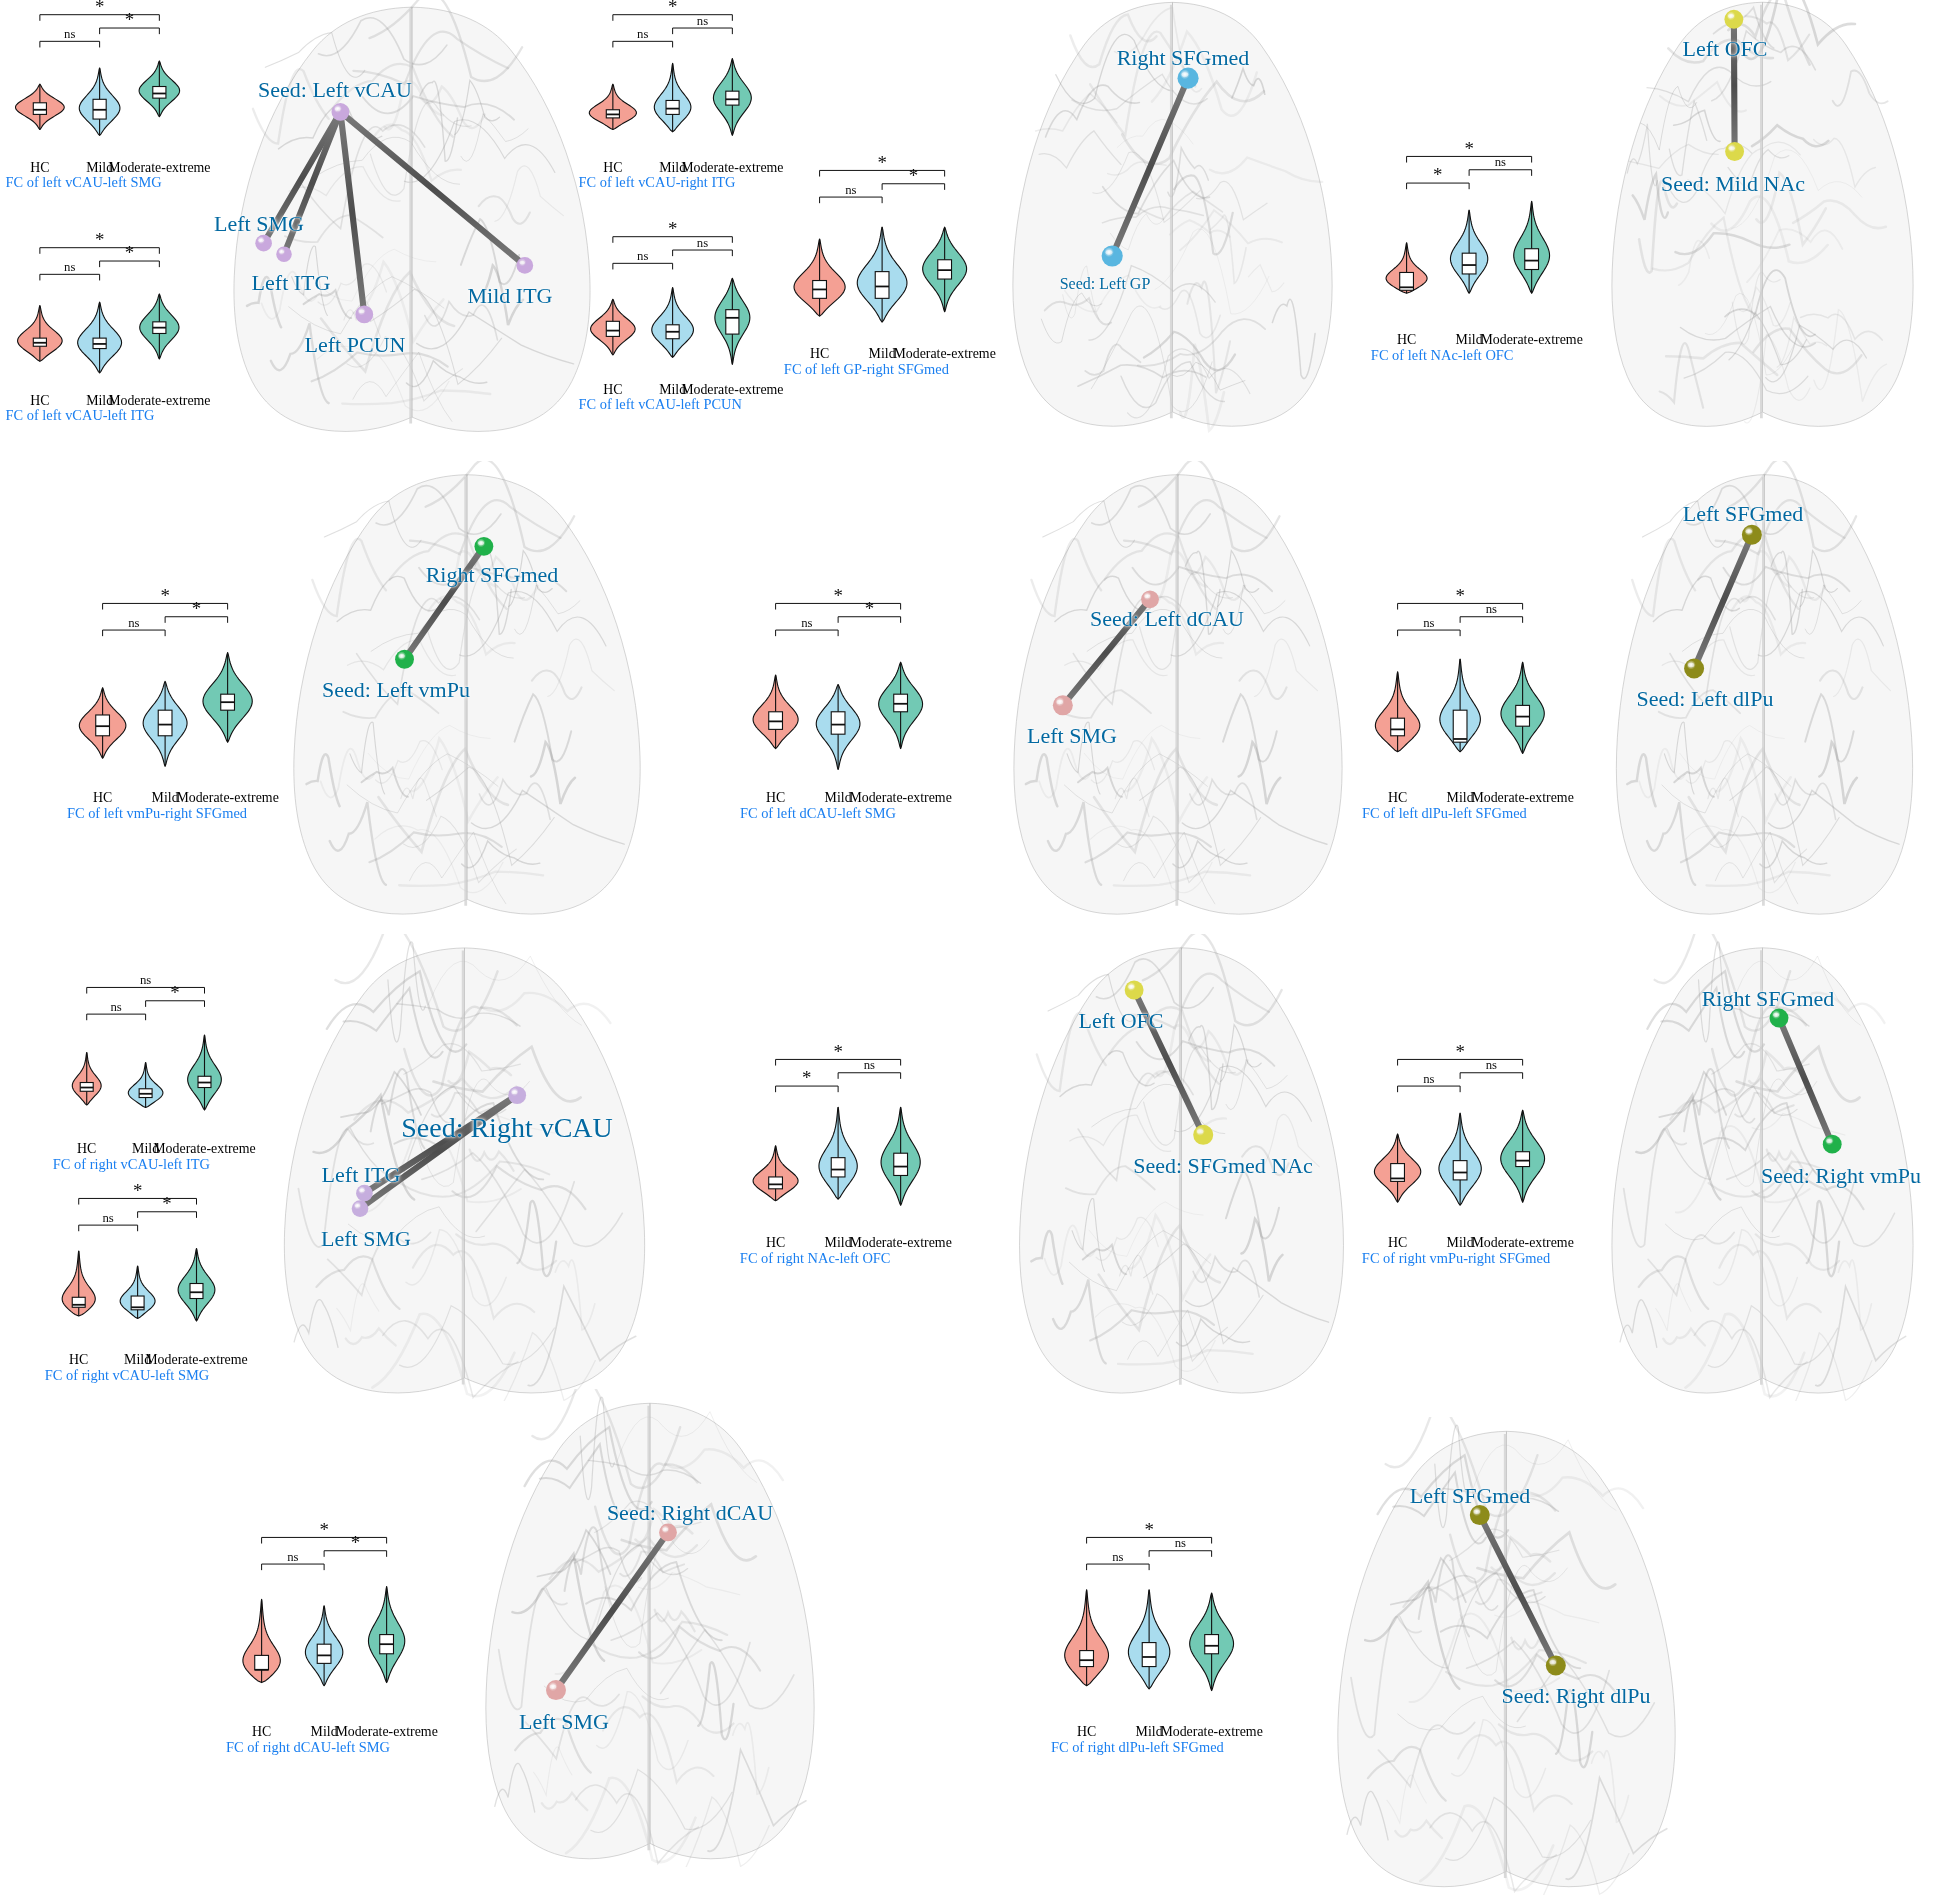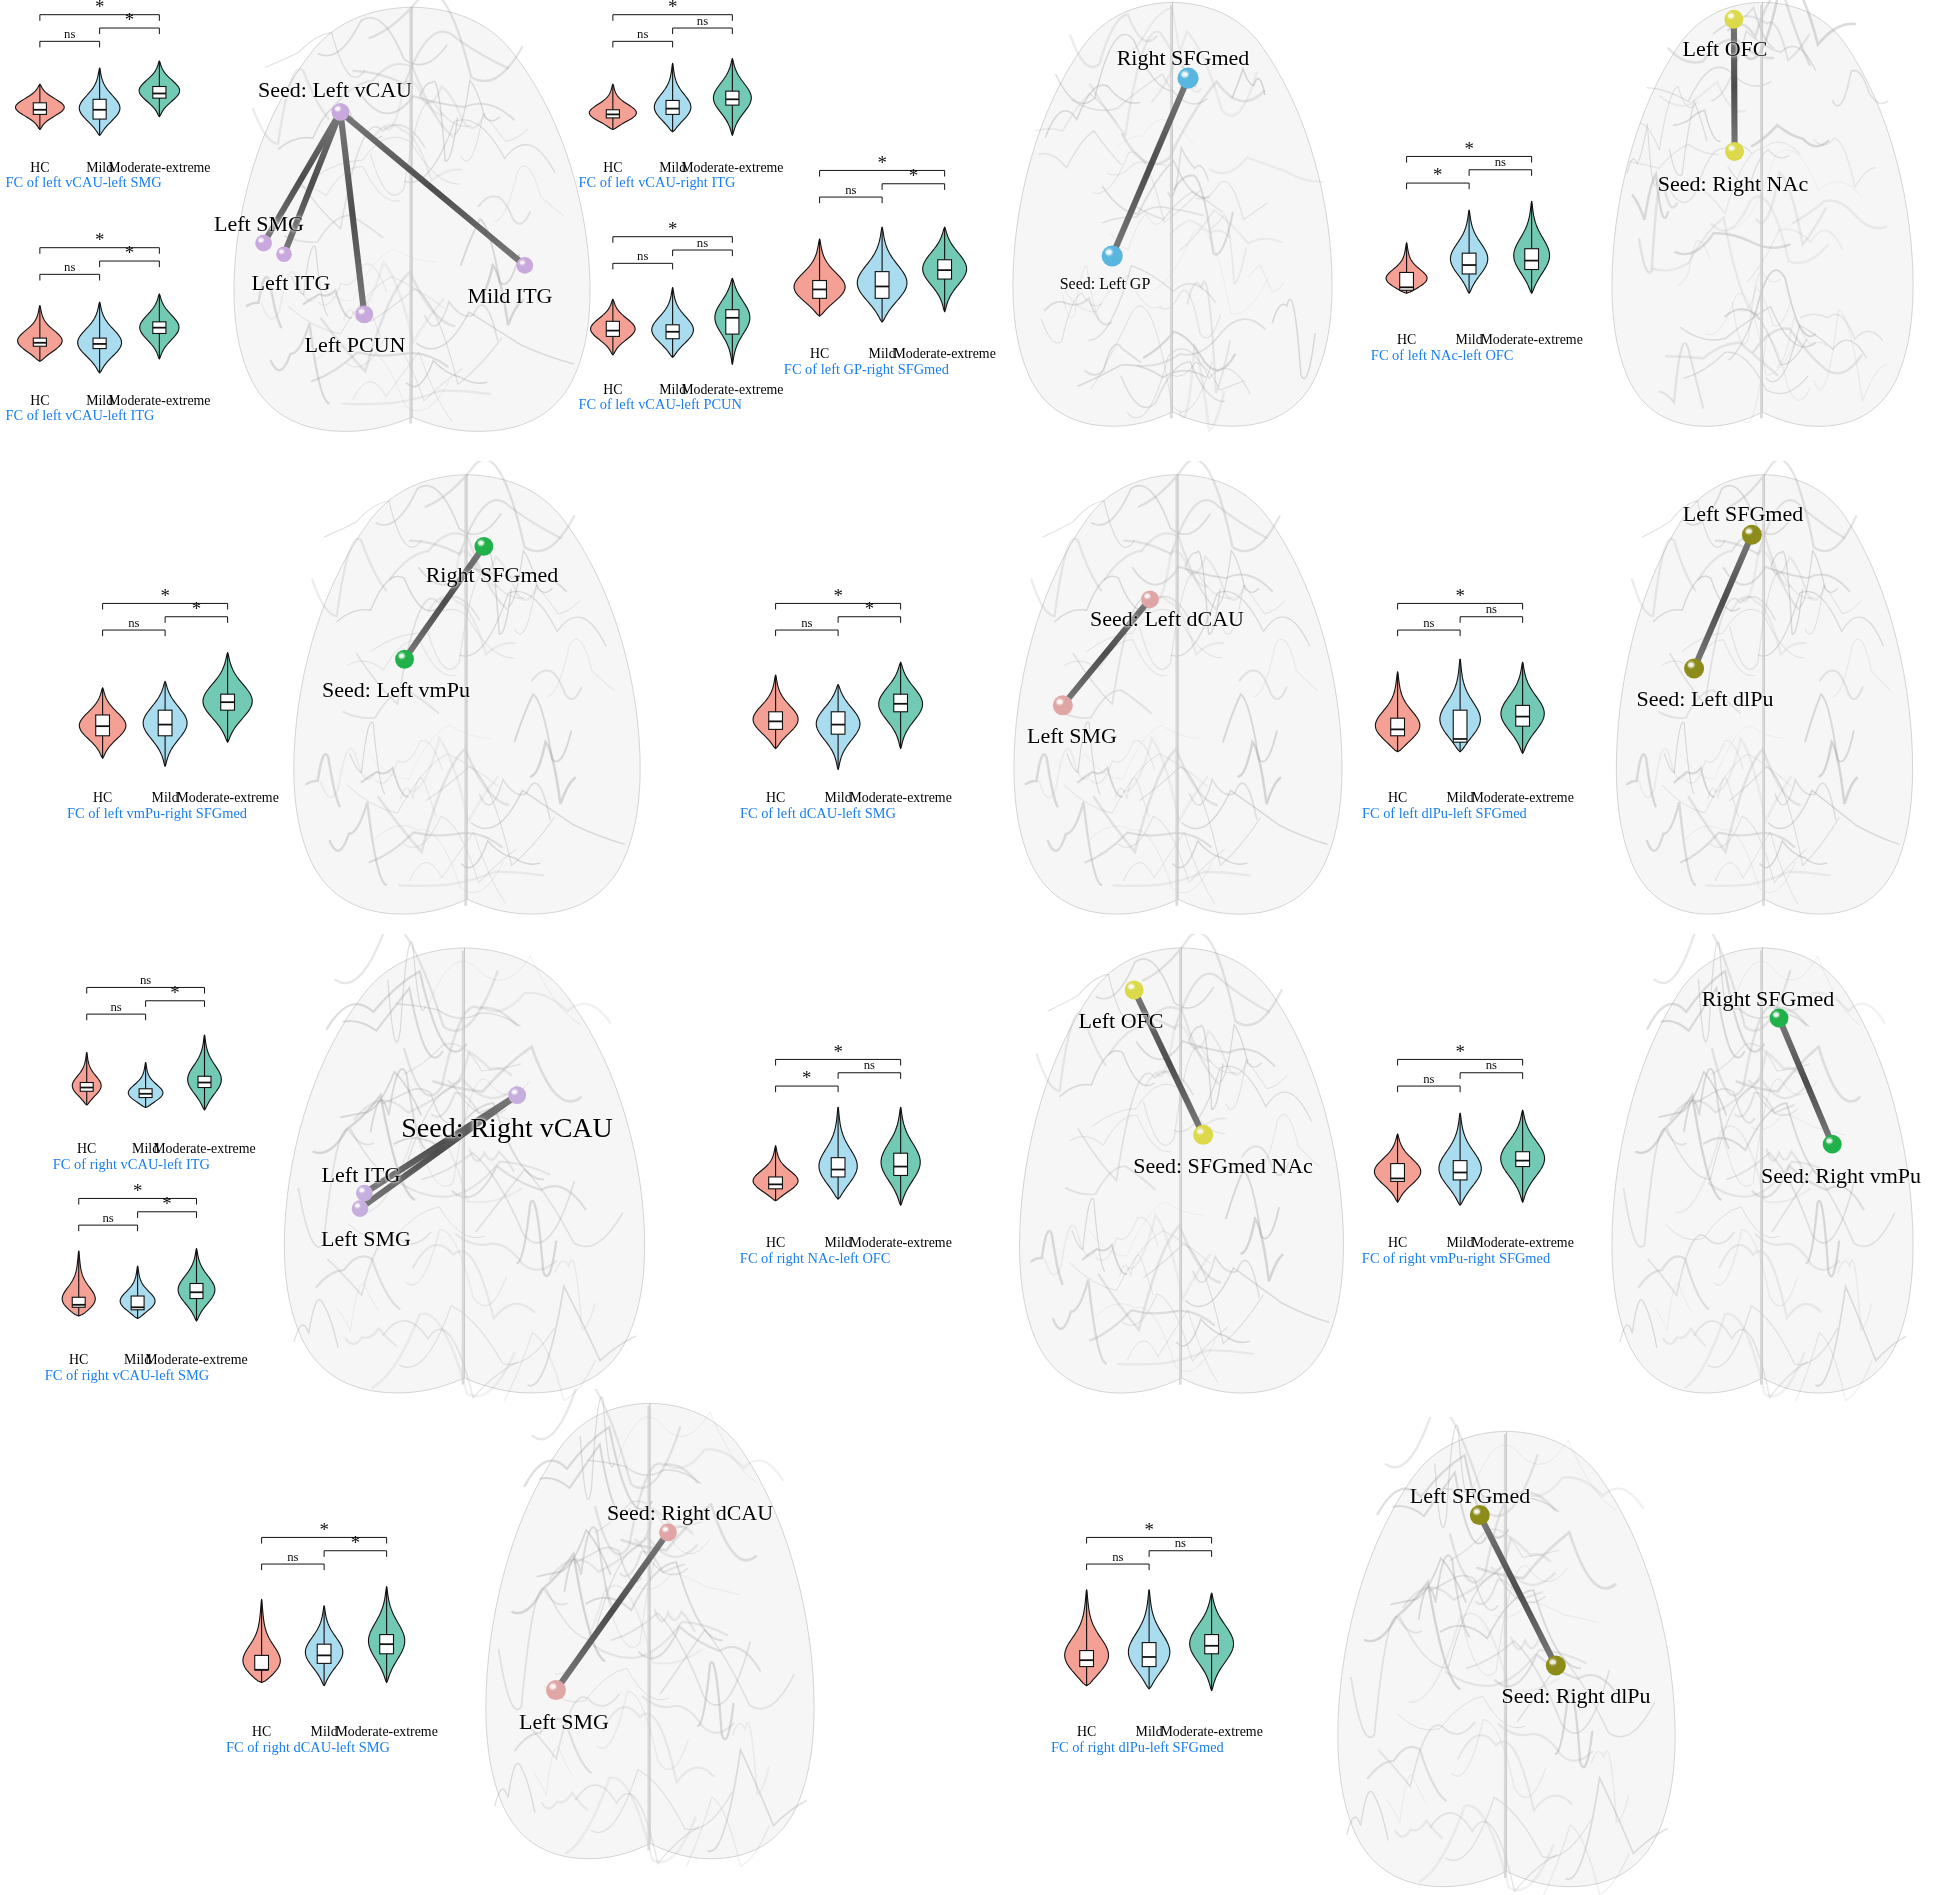--- a/index.html
+++ b/index.html
@@ -9,21 +9,21 @@
   .fig{position:absolute;left:0;top:0;width:1946px;height:1896px;}
 
   
   .vpanel{position:absolute;}
   .vpanel svg{display:block;overflow:visible;}
 
   
   .brain{position:absolute;}
   .brain svg{display:block;}
   .blabel{
-    position:absolute;white-space:nowrap;color:#000000;
+    position:absolute;white-space:nowrap;color:#0369a1;
     font-family:"Liberation Serif","DejaVu Serif",serif;
     text-shadow:0 0 2.2px #fff,0 0 4.4px #fff,0 0 1.1px #fff;
   }
 </style>
 </head>
 <body>
 
 <div class="fig">
 
   <div class="vpanel" id="vp-l-vcau-l-smg" style="left:0px;top:0px;width:197px;height:192px;">
@@ -449,21 +449,21 @@
           <line x1="278.52" y1="54.400000000000006" x2="279.84" y2="292" stroke="url(#ebrbrainleftnac)" stroke-width="11" stroke-linecap="round"></line>
         </g>
         <g>
           <circle cx="278.52" cy="54.400000000000006" r="17" fill="url(#gbrbrainleftnac)"></circle>
           <ellipse cx="273.41999999999996" cy="48.620000000000005" rx="5.44" ry="3.74" fill="#ffffff" fill-opacity="0.55"></ellipse>
           <circle cx="279.84" cy="292" r="17" fill="url(#gbrbrainleftnac)"></circle>
           <ellipse cx="274.73999999999995" cy="286.22" rx="5.44" ry="3.74" fill="#ffffff" fill-opacity="0.55"></ellipse>
         </g>
       </svg>
       <div class="blabel" style="left: 146px; top: 47px; transform: translateX(-50%); font-size: 22px;">Left OFC</div>
-      <div class="blabel" style="left: 154px; top: 182px; transform: translateX(-50%); font-size: 22px;">Seed: Right NAc</div>
+      <div class="blabel" style="left: 154px; top: 182px; transform: translateX(-50%); font-size: 22px;">Seed: Mild NAc</div>
     </div>
 
   <div class="vpanel" id="vp-l-vmpu-r-sfgmed" style="left:61px;top:589px;width:206px;height:233px;">
       <svg width="206" height="233" viewBox="0 0 370 420">
         <path d="M 74.33 304.97 L 76.25 302.08 L 77.51 299.20 L 78.84 296.32 L 80.32 293.43 L 82.00 290.55 L 83.91 287.66 L 86.06 284.78 L 88.44 281.89 L 91.05 279.01 L 93.85 276.13 L 96.80 273.24 L 99.82 270.36 L 102.83 267.47 L 105.76 264.59 L 108.49 261.71 L 110.94 258.82 L 113.02 255.94 L 114.64 253.05 L 115.73 250.17 L 116.26 247.28 L 116.20 244.40 L 115.56 241.52 L 114.37 238.63 L 112.68 235.75 L 110.57 232.86 L 108.11 229.98 L 105.41 227.09 L 102.55 224.21 L 99.63 221.33 L 96.74 218.44 L 93.94 215.56 L 91.30 212.67 L 88.85 209.79 L 86.63 206.91 L 84.65 204.02 L 82.90 201.14 L 81.38 198.25 L 80.06 195.37 L 78.93 192.48 L 77.96 189.60 L 77.10 186.72 L 76.33 183.83 L 75.57 180.95 L 74.33 178.06 L 74.33 178.06 L 73.10 180.95 L 72.34 183.83 L 71.57 186.72 L 70.71 189.60 L 69.73 192.48 L 68.60 195.37 L 67.29 198.25 L 65.77 201.14 L 64.02 204.02 L 62.04 206.91 L 59.82 209.79 L 57.37 212.67 L 54.73 215.56 L 51.93 218.44 L 49.03 221.33 L 46.12 224.21 L 43.26 227.09 L 40.55 229.98 L 38.10 232.86 L 35.98 235.75 L 34.29 238.63 L 33.10 241.52 L 32.47 244.40 L 32.41 247.28 L 32.94 250.17 L 34.03 253.05 L 35.65 255.94 L 37.72 258.82 L 40.17 261.71 L 42.91 264.59 L 45.83 267.47 L 48.85 270.36 L 51.87 273.24 L 54.81 276.13 L 57.61 279.01 L 60.22 281.89 L 62.61 284.78 L 64.76 287.66 L 66.67 290.55 L 68.35 293.43 L 69.83 296.32 L 71.15 299.20 L 72.41 302.08 L 74.33 304.97 Z" fill="#f4a094" stroke="#111" stroke-width="2" stroke-linejoin="round"></path>
         <line x1="74.33333333333334" y1="304.9684210526316" x2="74.33333333333334" y2="178.06315789473683" stroke="#111" stroke-width="2"></line>
         <rect x="61.94000000000001" y="227.09473684210525" width="24.78666666666667" height="37.49473684210528" fill="#ffffff" stroke="#111" stroke-width="2"></rect>
         <line x1="61.94000000000001" y1="247.2842105263158" x2="86.72666666666667" y2="247.2842105263158" stroke="#111" stroke-width="3.2"></line>
         <path d="M 187.00 319.39 L 188.36 315.92 L 189.23 312.44 L 190.12 308.97 L 191.13 305.49 L 192.27 302.02 L 193.60 298.54 L 195.12 295.07 L 196.86 291.60 L 198.83 288.12 L 201.03 284.65 L 203.43 281.17 L 206.00 277.70 L 208.71 274.23 L 211.49 270.75 L 214.27 267.28 L 216.96 263.80 L 219.48 260.33 L 221.74 256.85 L 223.64 253.38 L 225.12 249.91 L 226.11 246.43 L 226.57 242.96 L 226.48 239.48 L 225.83 236.01 L 224.67 232.54 L 223.04 229.06 L 221.00 225.59 L 218.63 222.11 L 216.03 218.64 L 213.28 215.16 L 210.47 211.69 L 207.69 208.22 L 204.99 204.74 L 202.45 201.27 L 200.09 197.79 L 197.95 194.32 L 196.03 190.85 L 194.34 187.37 L 192.87 183.90 L 191.58 180.42 L 190.46 176.95 L 189.46 173.47 L 188.49 170.00 L 187.00 166.53 L 187.00 166.53 L 185.51 170.00 L 184.54 173.47 L 183.54 176.95 L 182.42 180.42 L 181.13 183.90 L 179.66 187.37 L 177.97 190.85 L 176.05 194.32 L 173.91 197.79 L 171.55 201.27 L 169.01 204.74 L 166.31 208.22 L 163.53 211.69 L 160.72 215.16 L 157.97 218.64 L 155.37 222.11 L 153.00 225.59 L 150.96 229.06 L 149.33 232.54 L 148.17 236.01 L 147.52 239.48 L 147.43 242.96 L 147.89 246.43 L 148.88 249.91 L 150.36 253.38 L 152.26 256.85 L 154.52 260.33 L 157.04 263.80 L 159.73 267.28 L 162.51 270.75 L 165.29 274.23 L 168.00 277.70 L 170.57 281.17 L 172.97 284.65 L 175.17 288.12 L 177.14 291.60 L 178.88 295.07 L 180.40 298.54 L 181.73 302.02 L 182.87 305.49 L 183.88 308.97 L 184.77 312.44 L 185.64 315.92 L 187.00 319.39 Z" fill="#a9dcee" stroke="#111" stroke-width="2" stroke-linejoin="round"></path>
         <line x1="187.00000000000003" y1="319.38947368421054" x2="187.00000000000003" y2="166.5263157894737" stroke="#111" stroke-width="2"></line>

